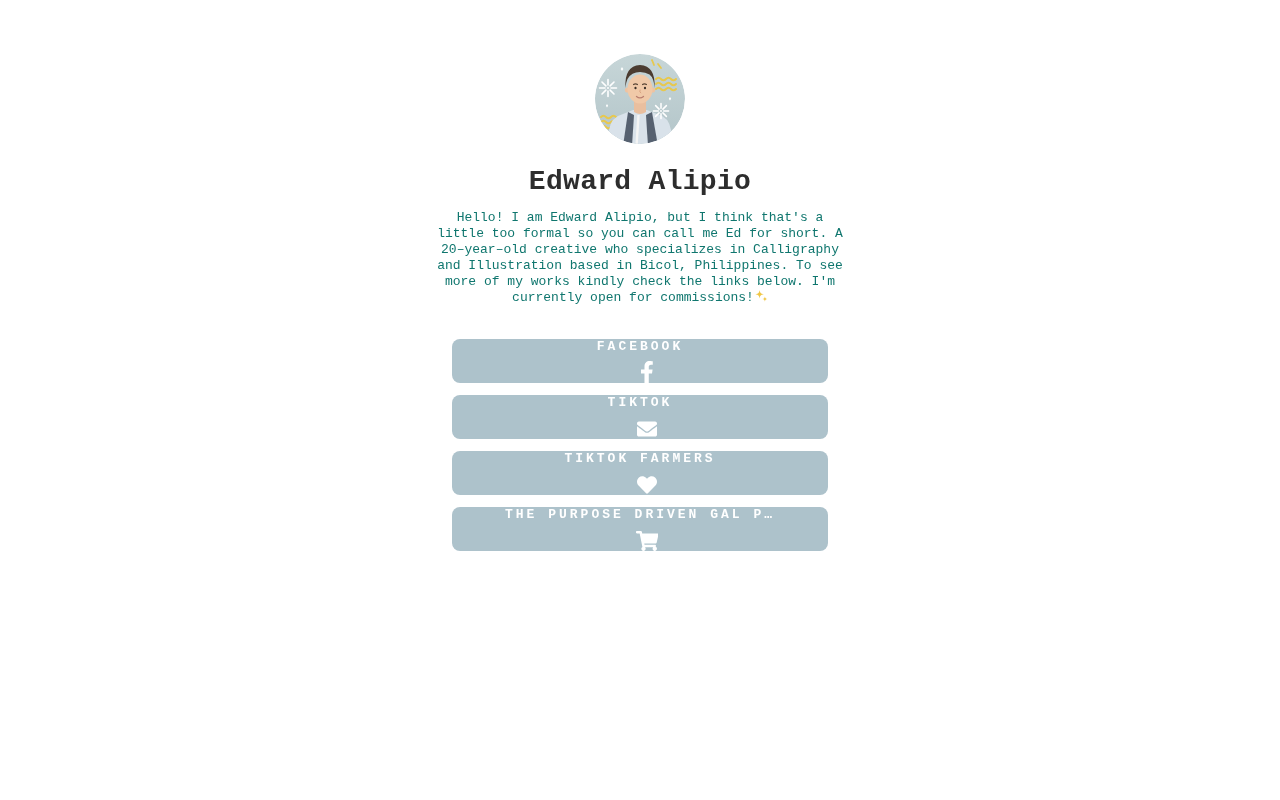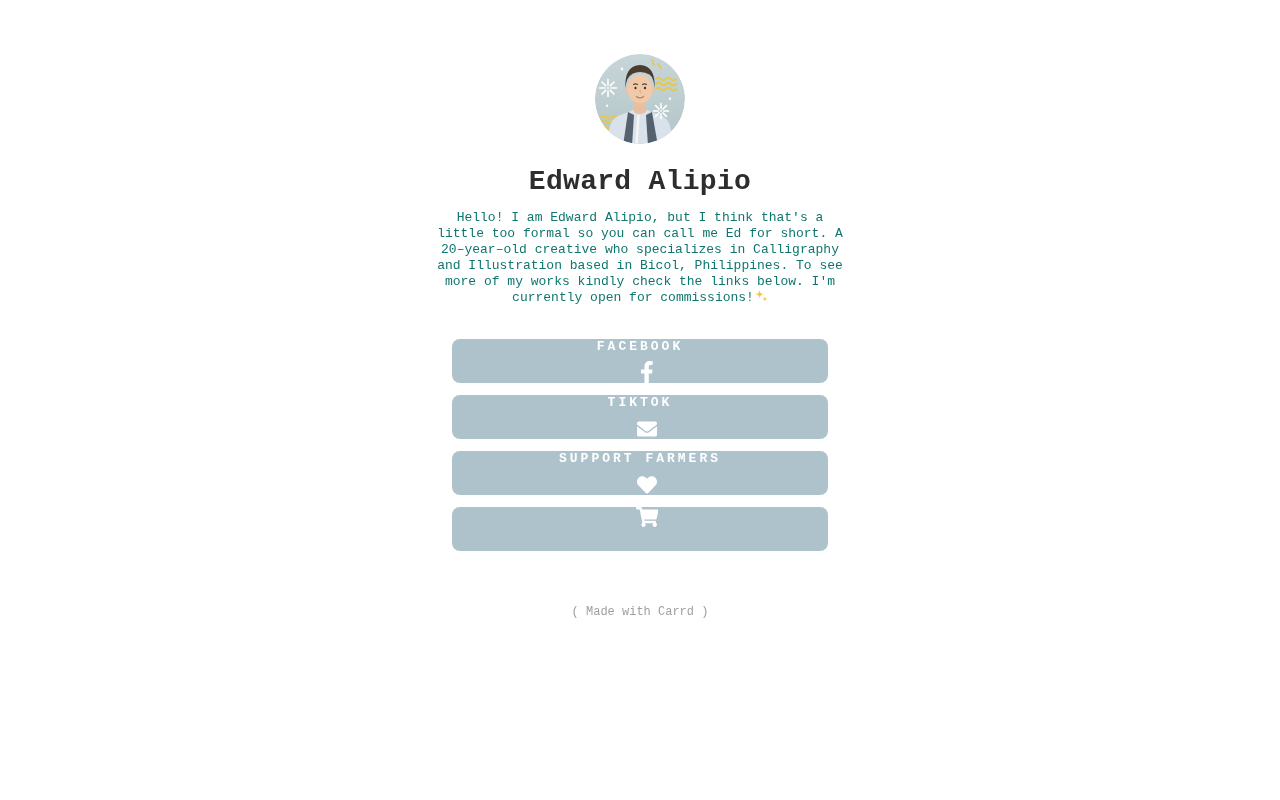--- a/index.html
+++ b/index.html
@@ -161,36 +161,34 @@
       <a class="link-btn">
         <span class="link-label">TIKTOK</span>
         <span class="link-icon">
           <svg viewBox="0 0 512 512">
               <path d="M502.3 190.8c3.9-3.1 9.7-.2 9.7 4.7V400c0 26.5-21.5 48-48 48H48c-26.5 0-48-21.5-48-48V195.6c0-5 5.7-7.8 9.7-4.7 22.4 17.4 52.1 39.5 154.1 113.6 21.1 15.4 56.7 47.8 92.2 47.6 35.7.3 72-32.8 92.3-47.6 102-74.1 131.6-96.3 154-113.7zM256 320c23.2.4 56.6-29.2 73.4-41.4 132.7-96.3 142.8-104.7 173.4-128.7 5.8-4.5 9.2-11.5 9.2-18.9v-19c0-26.5-21.5-48-48-48H48C21.5 64 0 85.5 0 112v19c0 7.4 3.4 14.3 9.2 18.9 30.6 23.9 40.7 32.4 173.4 128.7 16.8 12.2 50.2 41.8 73.4 41.4z"></path>
             </svg>
         </span>
       </a>
 
       <a class="link-btn">
-        <span class="link-label">SUPPORT FARMERS</span>
+        <span class="link-label">TIKTOK FARMERS</span>
         <span class="link-icon">
           <svg viewBox="0 0 512 512">
               <path d="M462.3 62.6C407.5 15.9 326 24.3 275.7 76.2L256 96.5l-19.7-20.3C186.1 24.3 104.5 15.9 49.7 62.6c-62.8 53.6-66.1 149.8-9.9 207.9l193.5 199.8c12.5 12.9 32.8 12.9 45.3 0l193.5-199.8c56.3-58.1 53-154.3-9.8-207.9z"></path>
             </svg>
         </span>
       </a>
 
       <a class="link-btn">
+        <span class="link-label">THE PURPOSE DRIVEN GAL P…</span>
         <span class="link-icon">
           <svg viewBox="0 0 576 512">
               <path d="M528.12 301.319l47.273-208C578.806 78.301 567.391 64 551.99 64H159.208l-9.166-44.81C147.758 8.021 137.93 0 126.529 0H24C10.745 0 0 10.745 0 24v16c0 13.255 10.745 24 24 24h69.883l70.248 343.435C147.325 417.1 136 435.222 136 456c0 30.928 25.072 56 56 56s56-25.072 56-56c0-15.674-6.447-29.835-16.824-40h209.647C430.447 426.165 424 440.326 424 456c0 30.928 25.072 56 56 56s56-25.072 56-56c0-22.172-12.888-41.332-31.579-50.405l5.517-24.276c3.413-15.018-8.002-29.319-23.403-29.319H218.117l-6.545-32h293.145c11.206 0 20.92-7.754 23.403-18.681z"></path>
             </svg>
         </span>
       </a>
 
     </div>
 
-    <div class="footer">
-      <a>( Made with Carrd )</a>
-    </div>
 
   </div>
 </div>
 
 </body></html>

